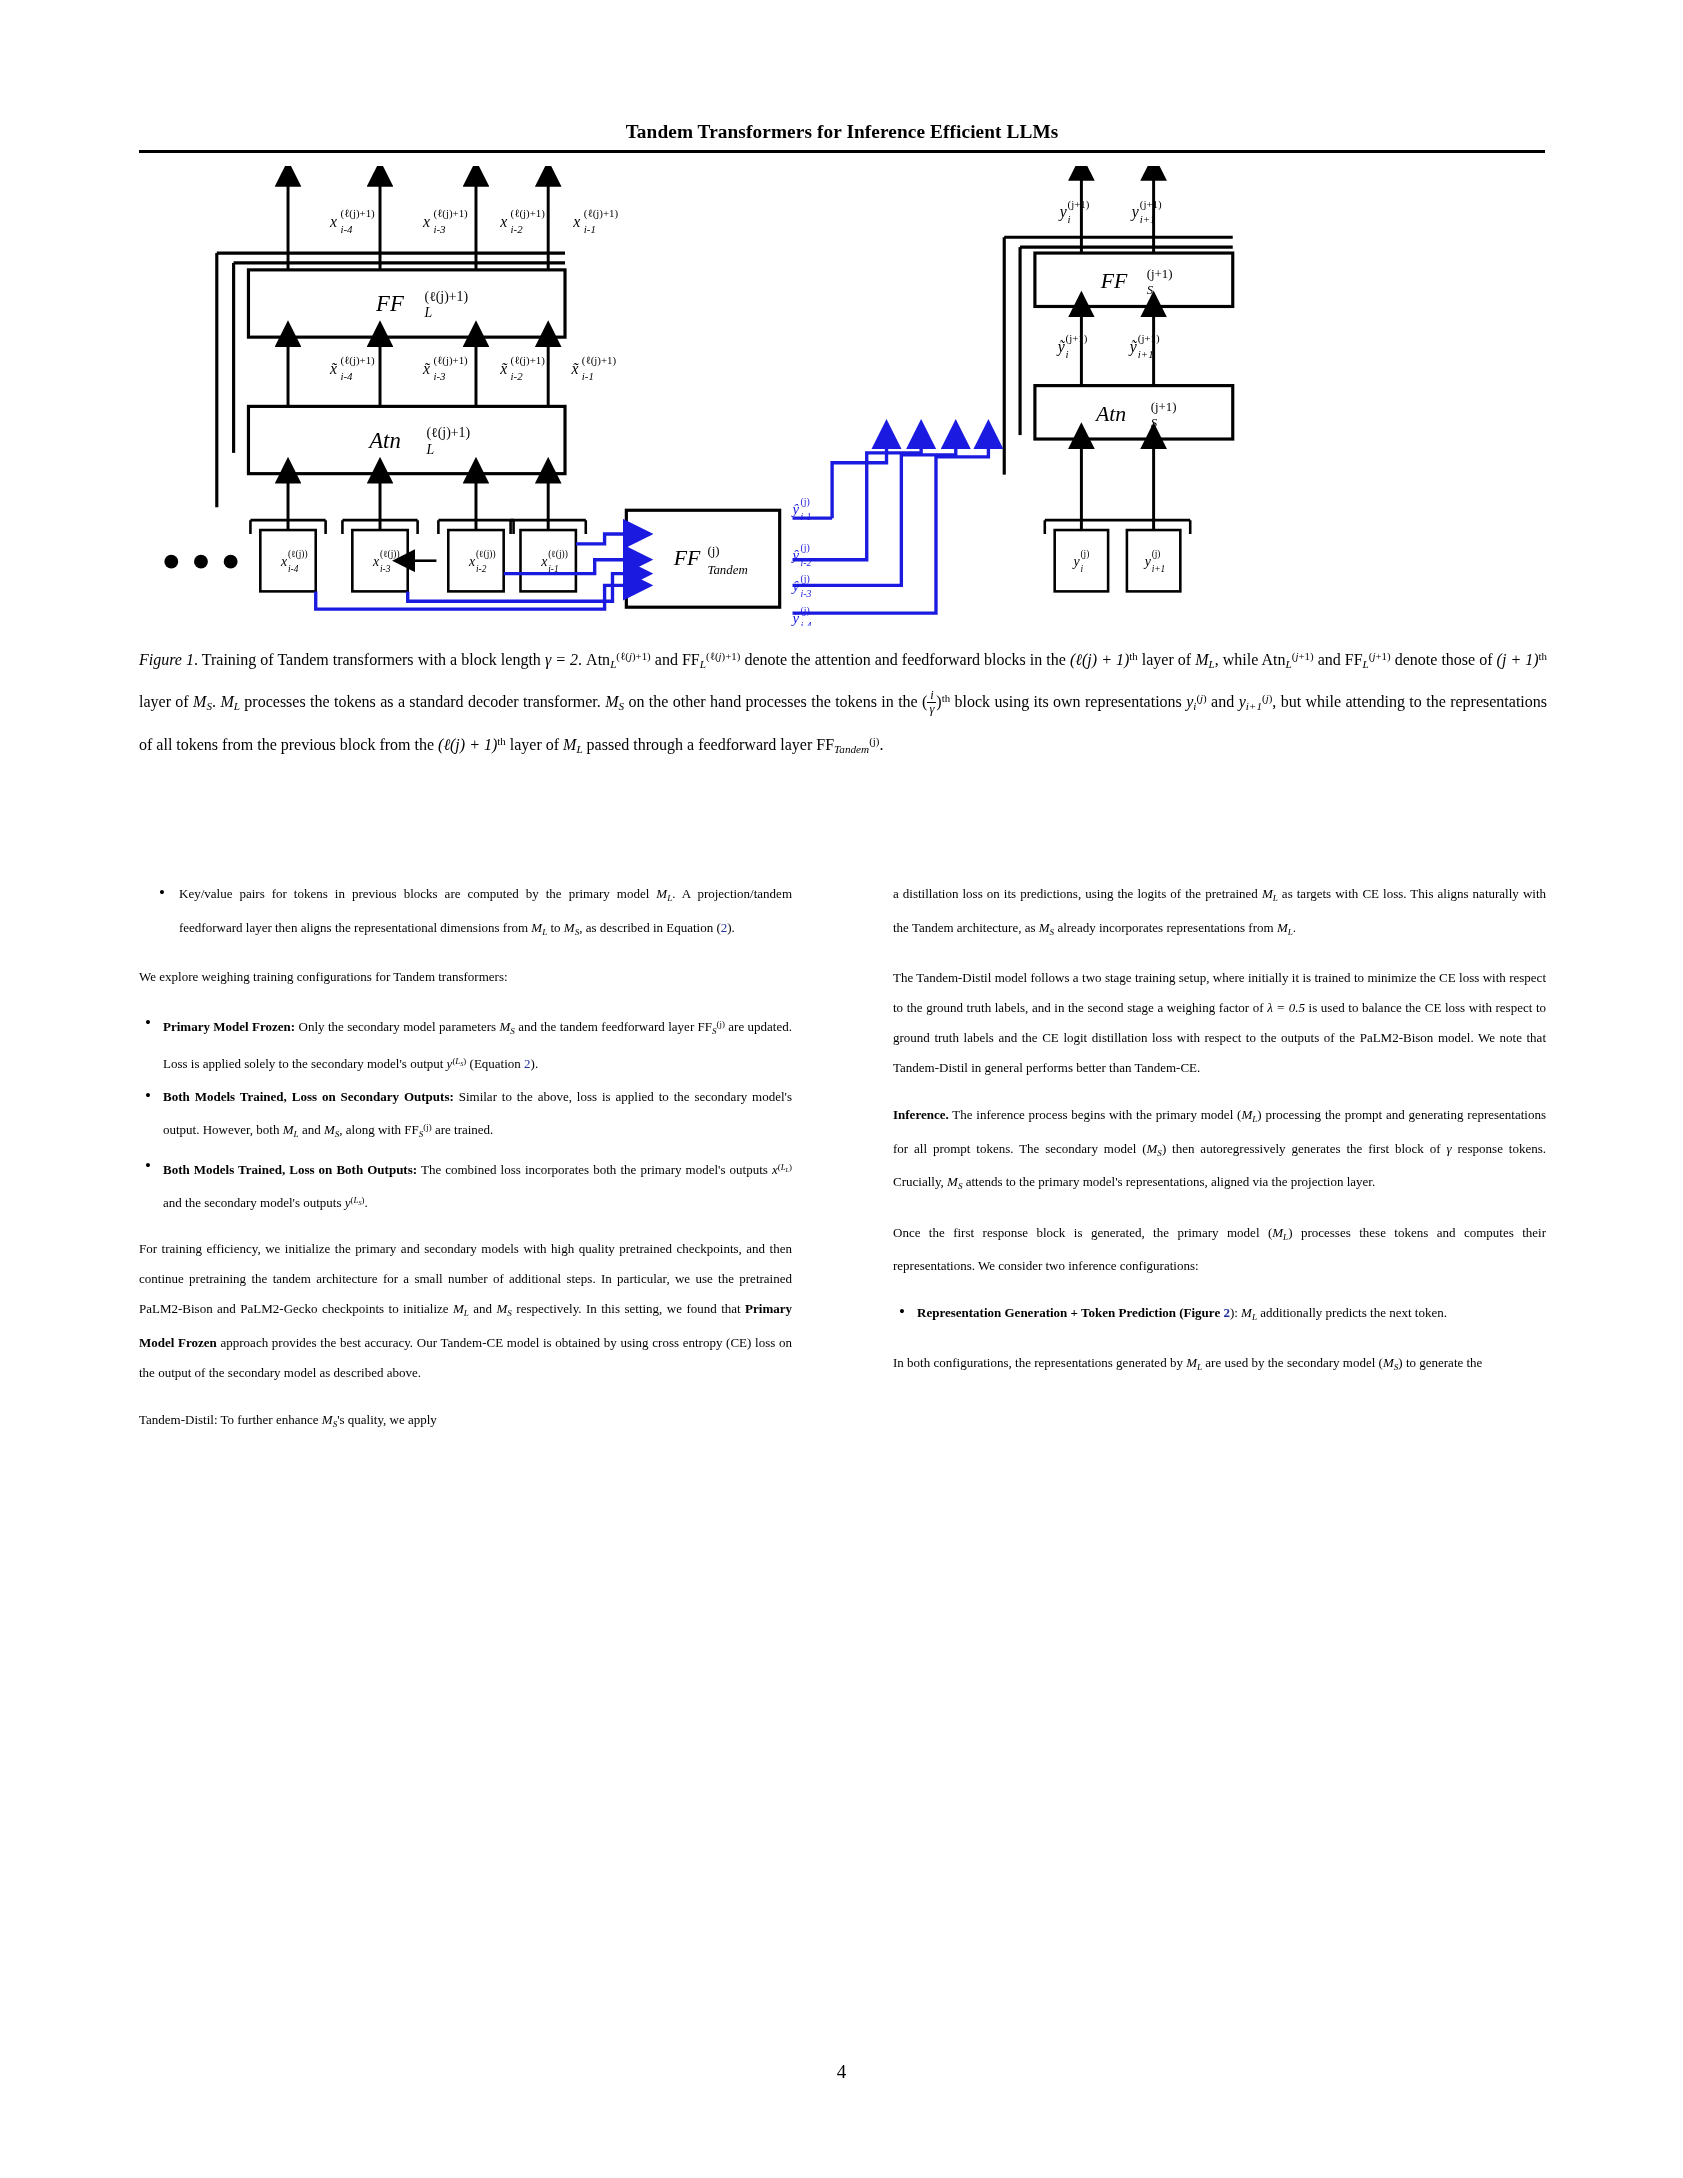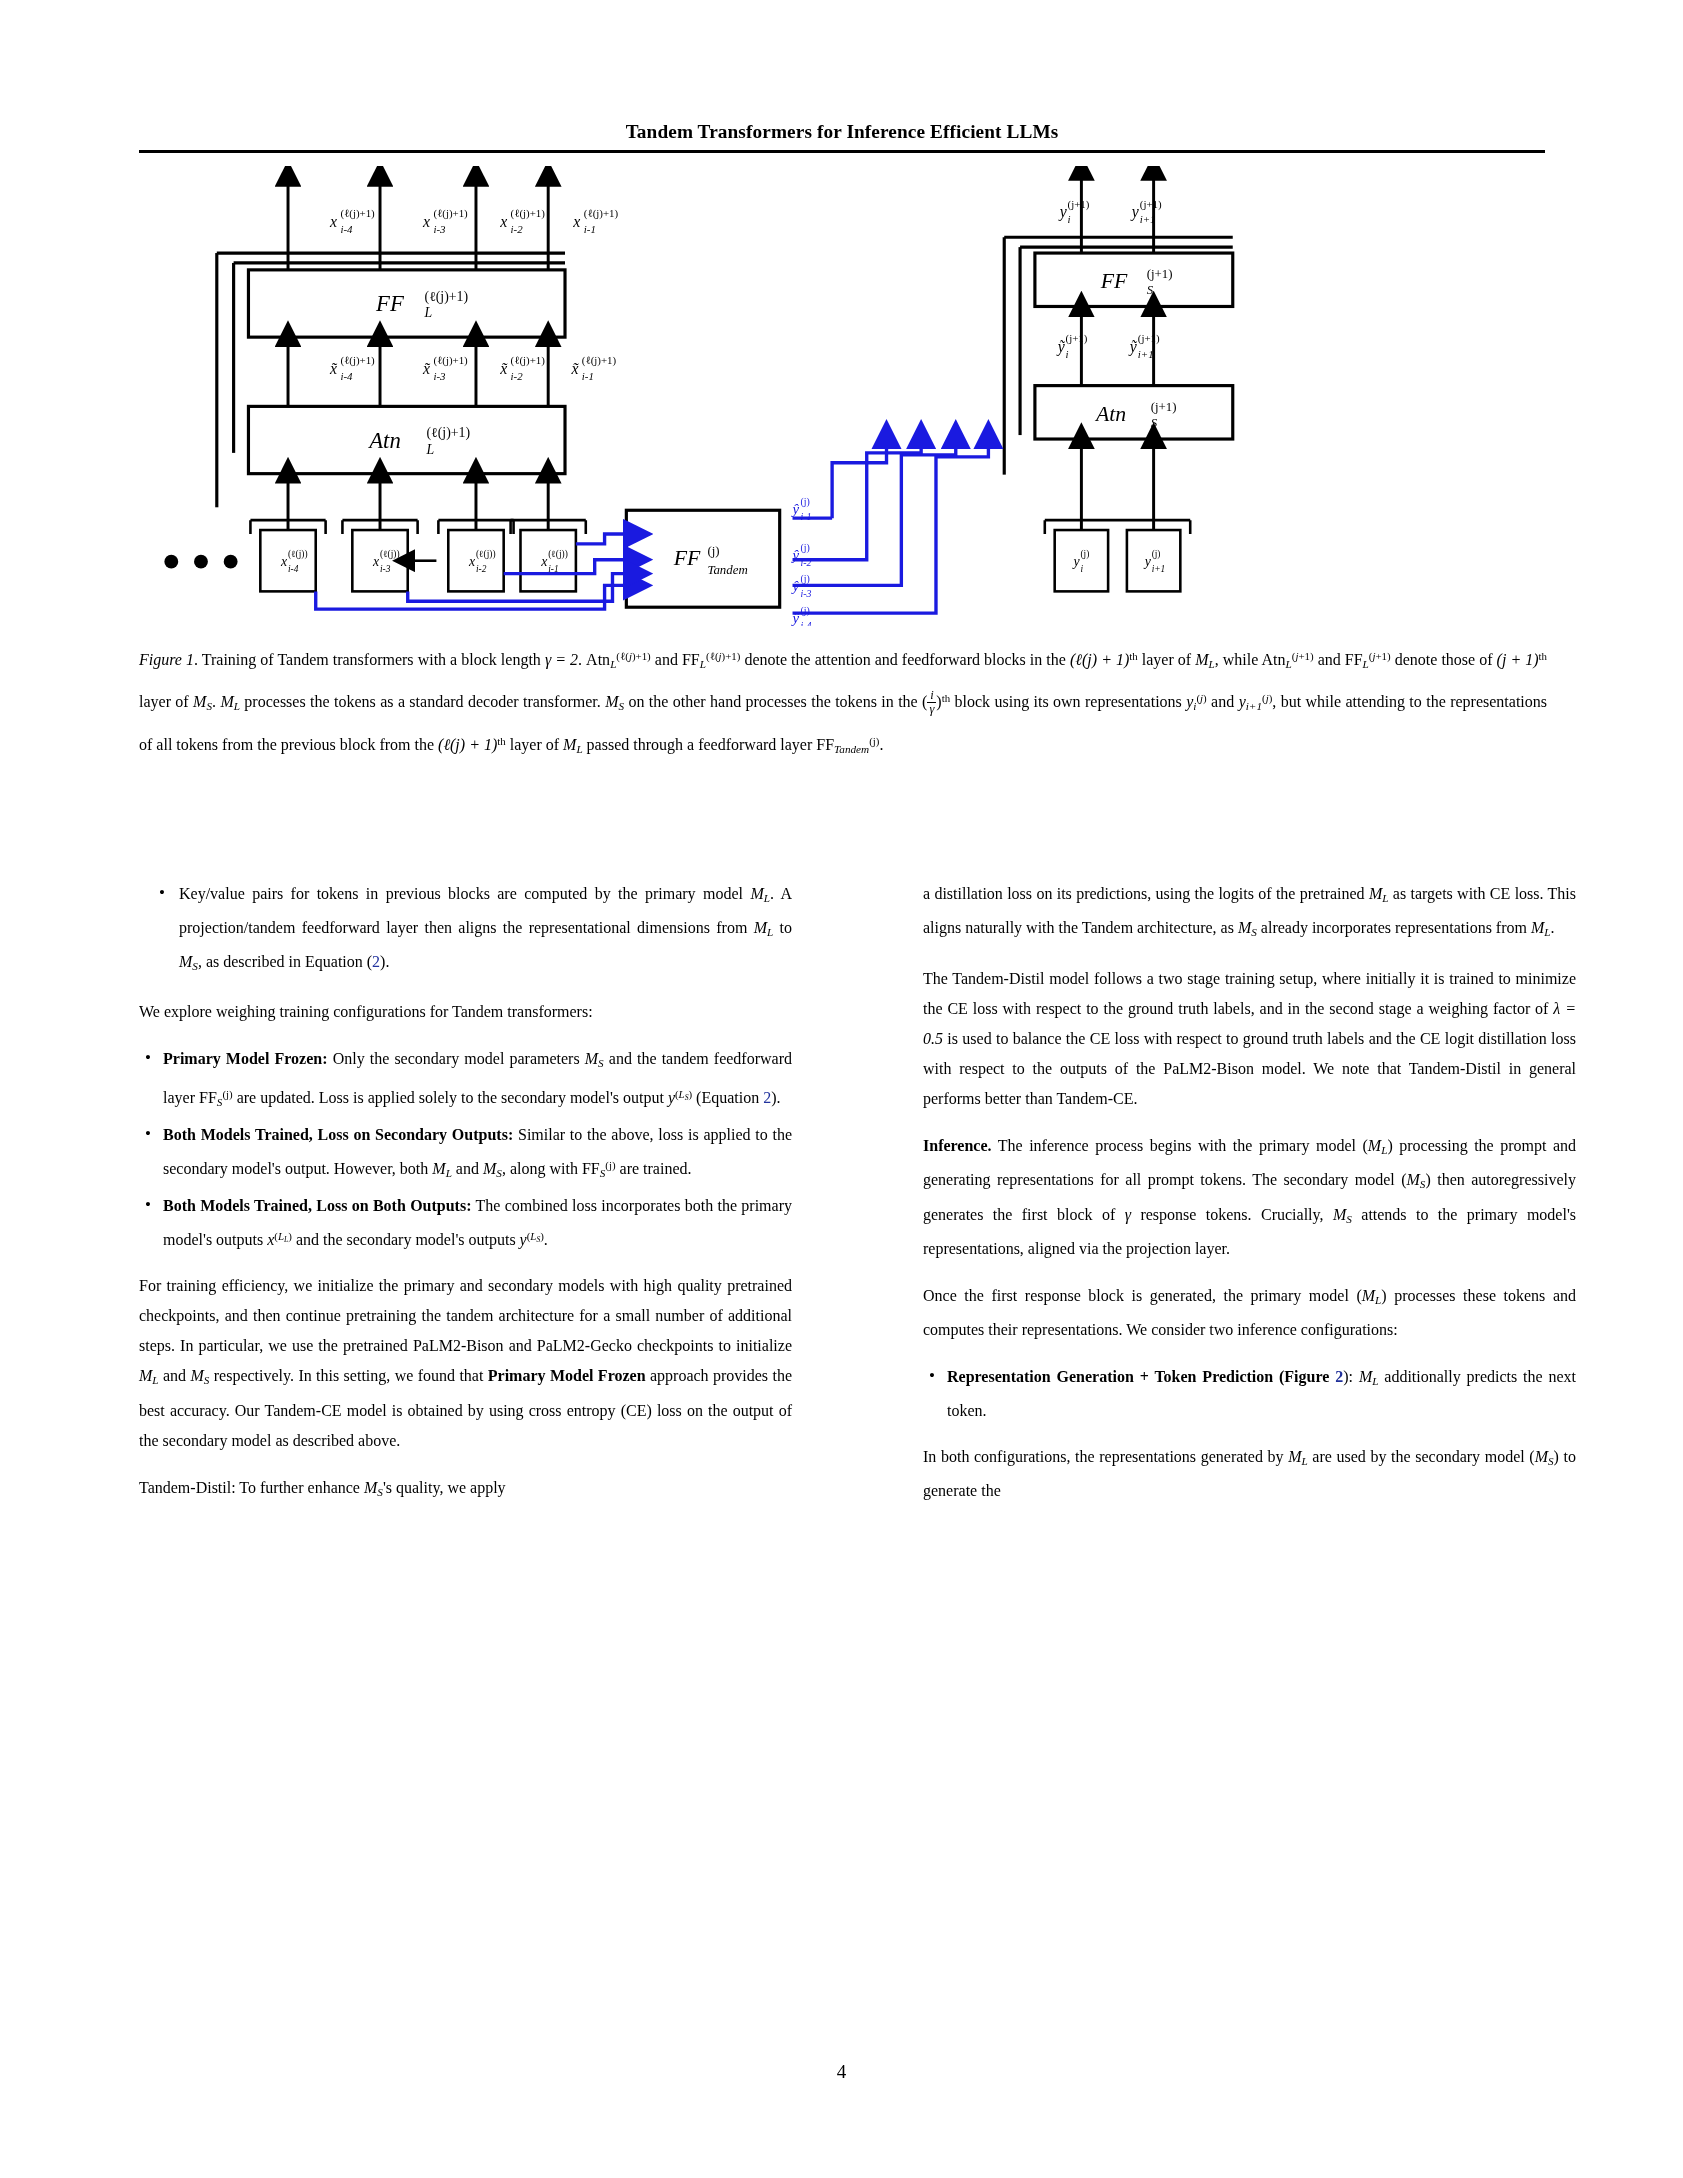--- a/index.html
+++ b/index.html
@@ -64,26 +64,26 @@
     position: absolute;
     top: 879px;
     left: 139px;
     width: 1408px;
     height: 1178px;
   }
   .col {
     position: absolute;
     top: 0;
     width: 653px;
-    font-size: 16px;
+    font-size: 13px;
     line-height: 30px;
     text-align: justify;
   }
   .col-left { left: 0; }
-  .col-right { left: 784px; }
+  .col-right { left: 754px; }
 
   p.para {
     margin: 0 0 17px 0;
     text-indent: 0;
   }
 
   ul.bullets {
     margin: 0 0 16px 0;
     padding: 0;
     list-style: none;

